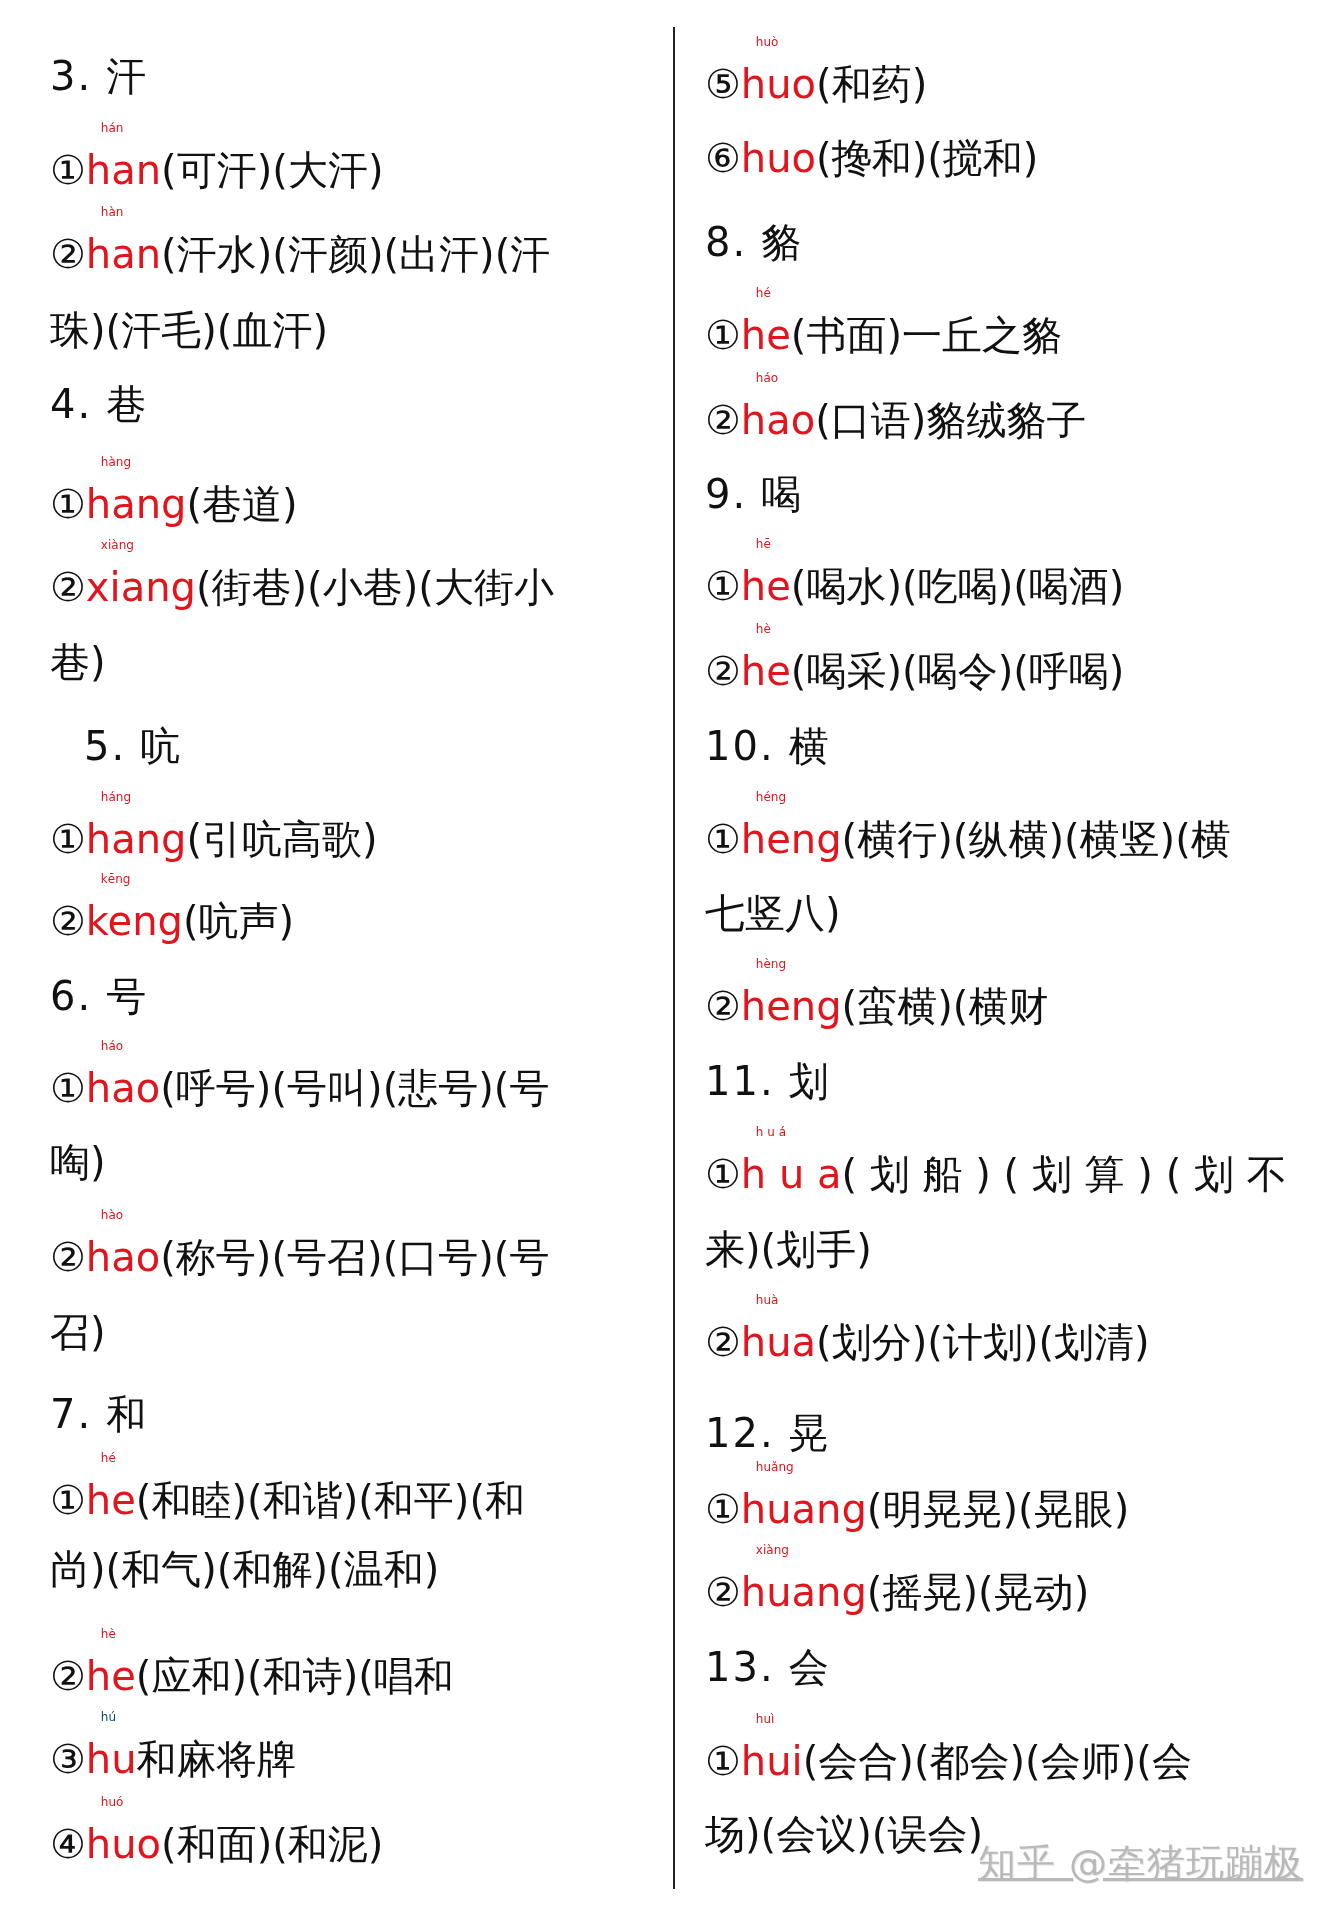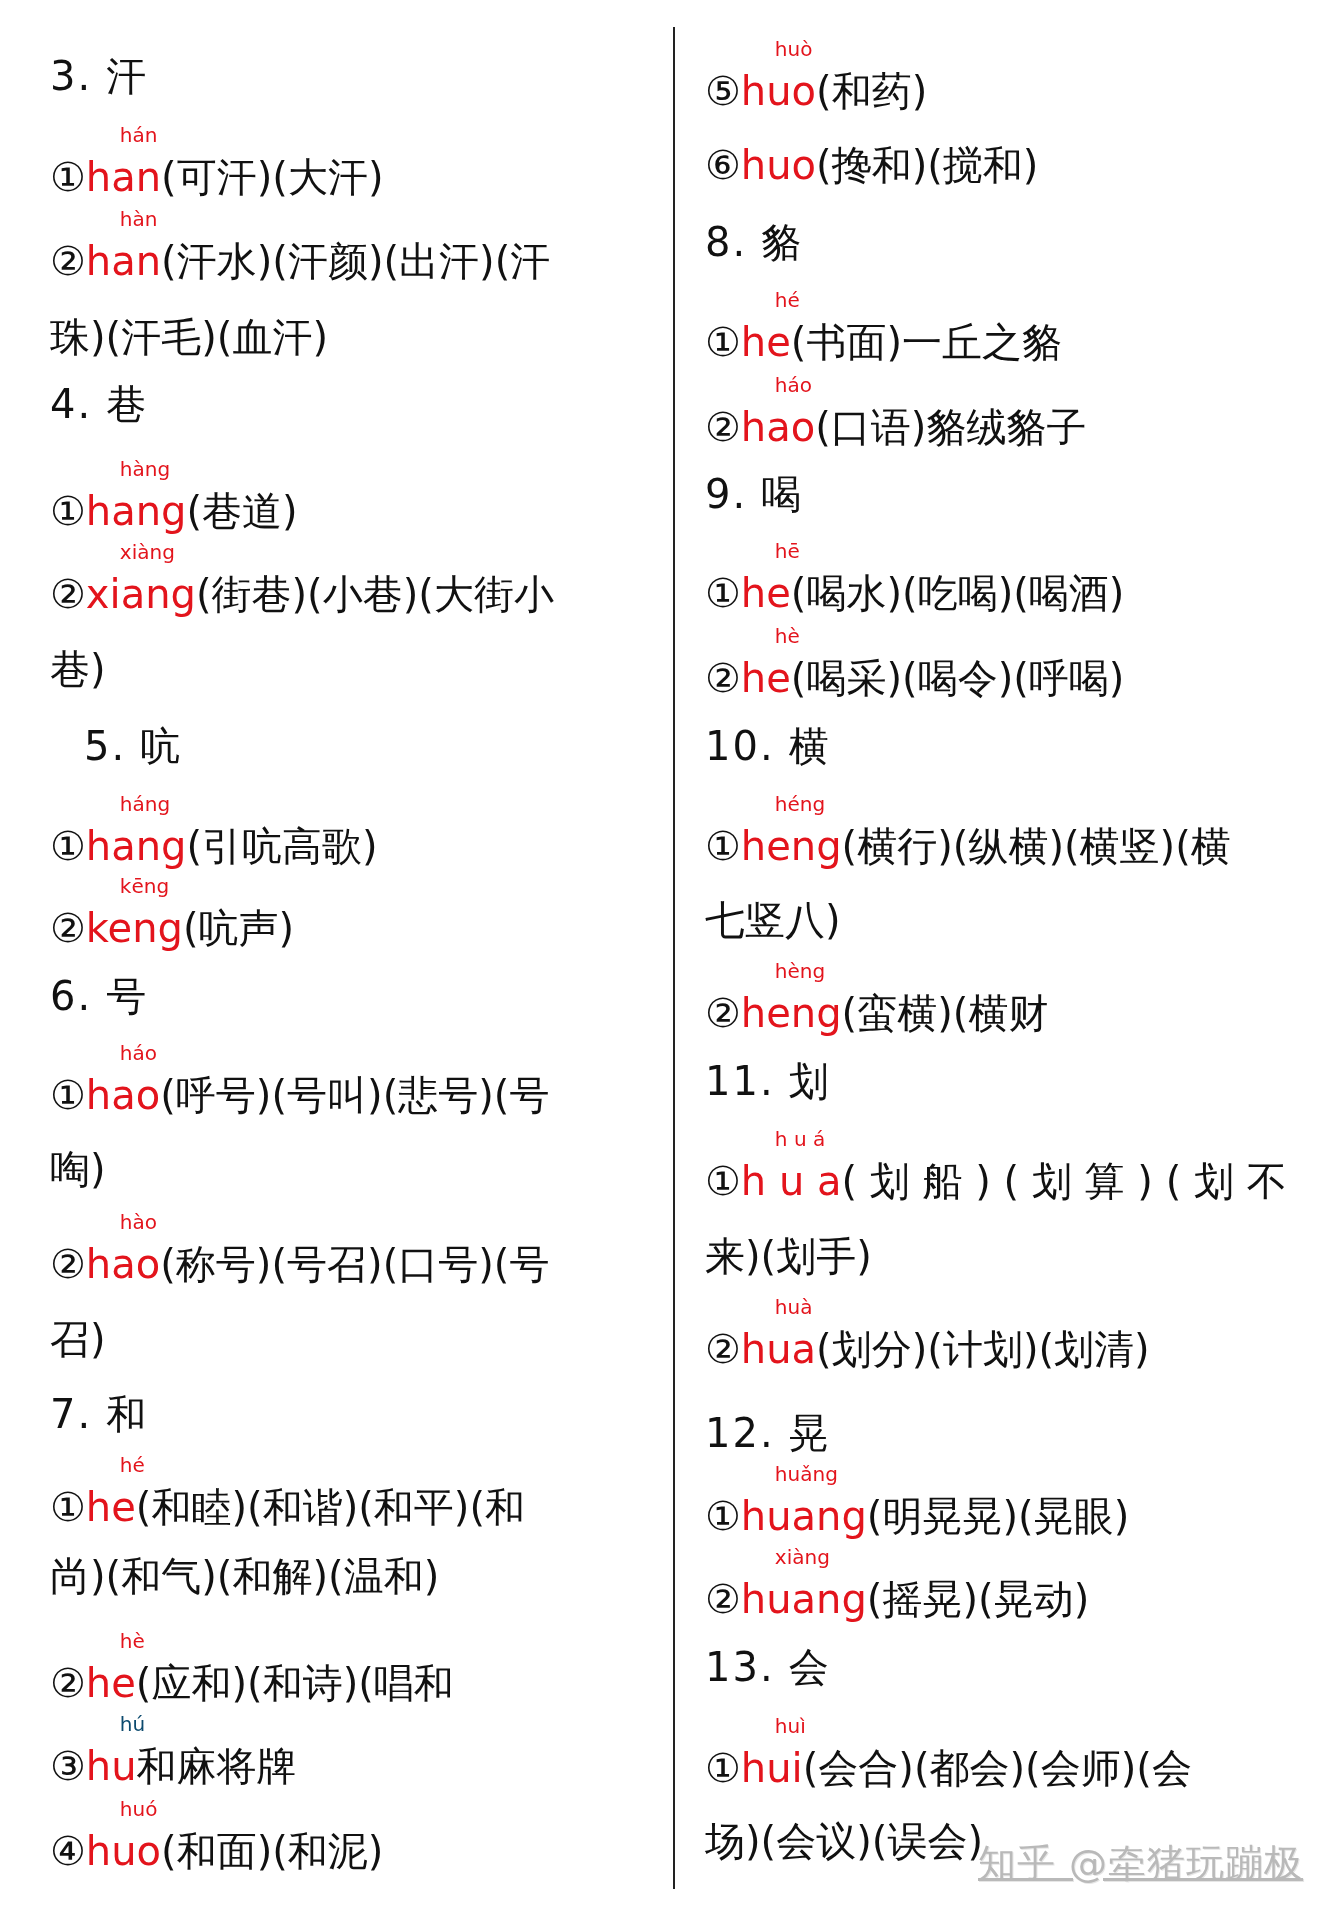--- a/index.html
+++ b/index.html
@@ -5,23 +5,23 @@
   html, body { margin: 0; padding: 0; background: #ffffff; }
   body { width: 1327px; height: 1912px; position: relative; overflow: hidden;
          font-family: "DejaVu Sans", "Liberation Sans", sans-serif; color: #111; }
   .divider { position: absolute; left: 673px; top: 27px; width: 2px; height: 1862px; background: #222; }
   .line { position: absolute; height: 48px; line-height: 48px; font-size: 40px; white-space: nowrap; }
   .col-left .line { left: 50px; }
   .col-right .line { left: 705px; }
   .heading .num { letter-spacing: 2px; margin-right: 14px; }
   .mark { display: inline-block; }
   .py { position: relative; color: #e3141c; display: inline-block; }
-  .py .ann { position: absolute; left: 34px; top: -28px; font-size: 20px; line-height: 20px; color: #e3141c; white-space: nowrap; text-align: center; }
+  .py .ann { position: absolute; left: 15px; top: -28px; font-size: 12px; line-height: 20px; color: #e3141c; white-space: nowrap; text-align: center; }
   .py .ann.black { color: #0c4a6e; }
-  .words { display: inline-block; margin-top: 7px; }
+  .words { display: inline-block; }
   .watermark { position: absolute; left: 978px; top: 1838px; font-size: 38px; color: #b9b9b9;
                font-family: "DejaVu Sans", sans-serif; letter-spacing: 1px;
                text-shadow: 1px 1px 0 #e6e6e6; text-decoration: underline; }
 </style>
 </head>
 <body>
 
 <div class="col-left">
     <div class="line heading" style="top: 52px;">
     <span class="num">3.</span><span class="char">汗</span>

